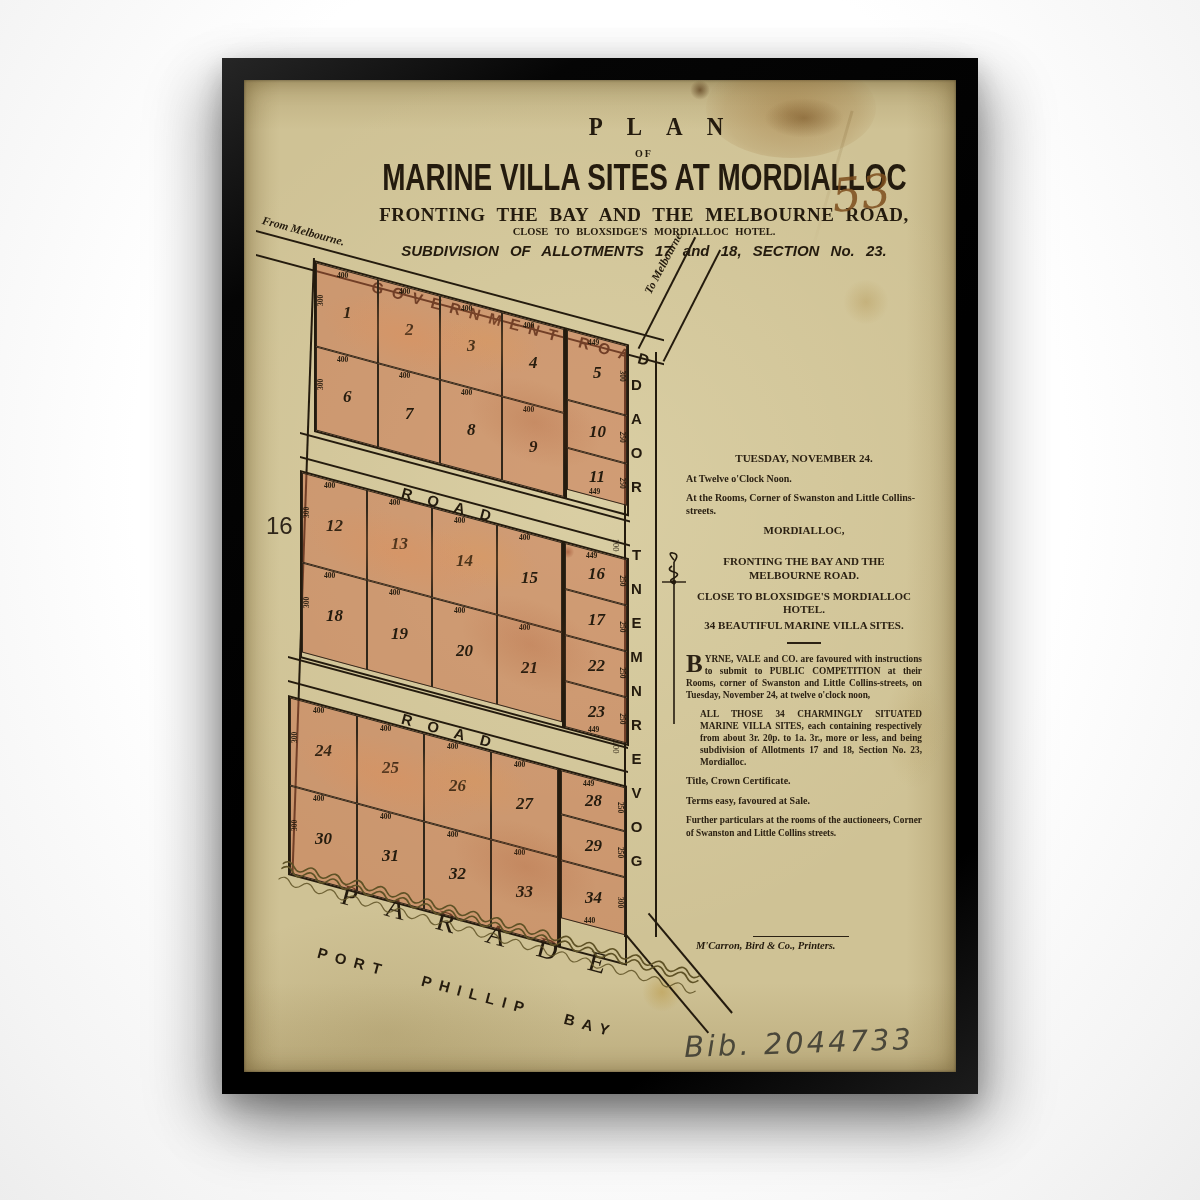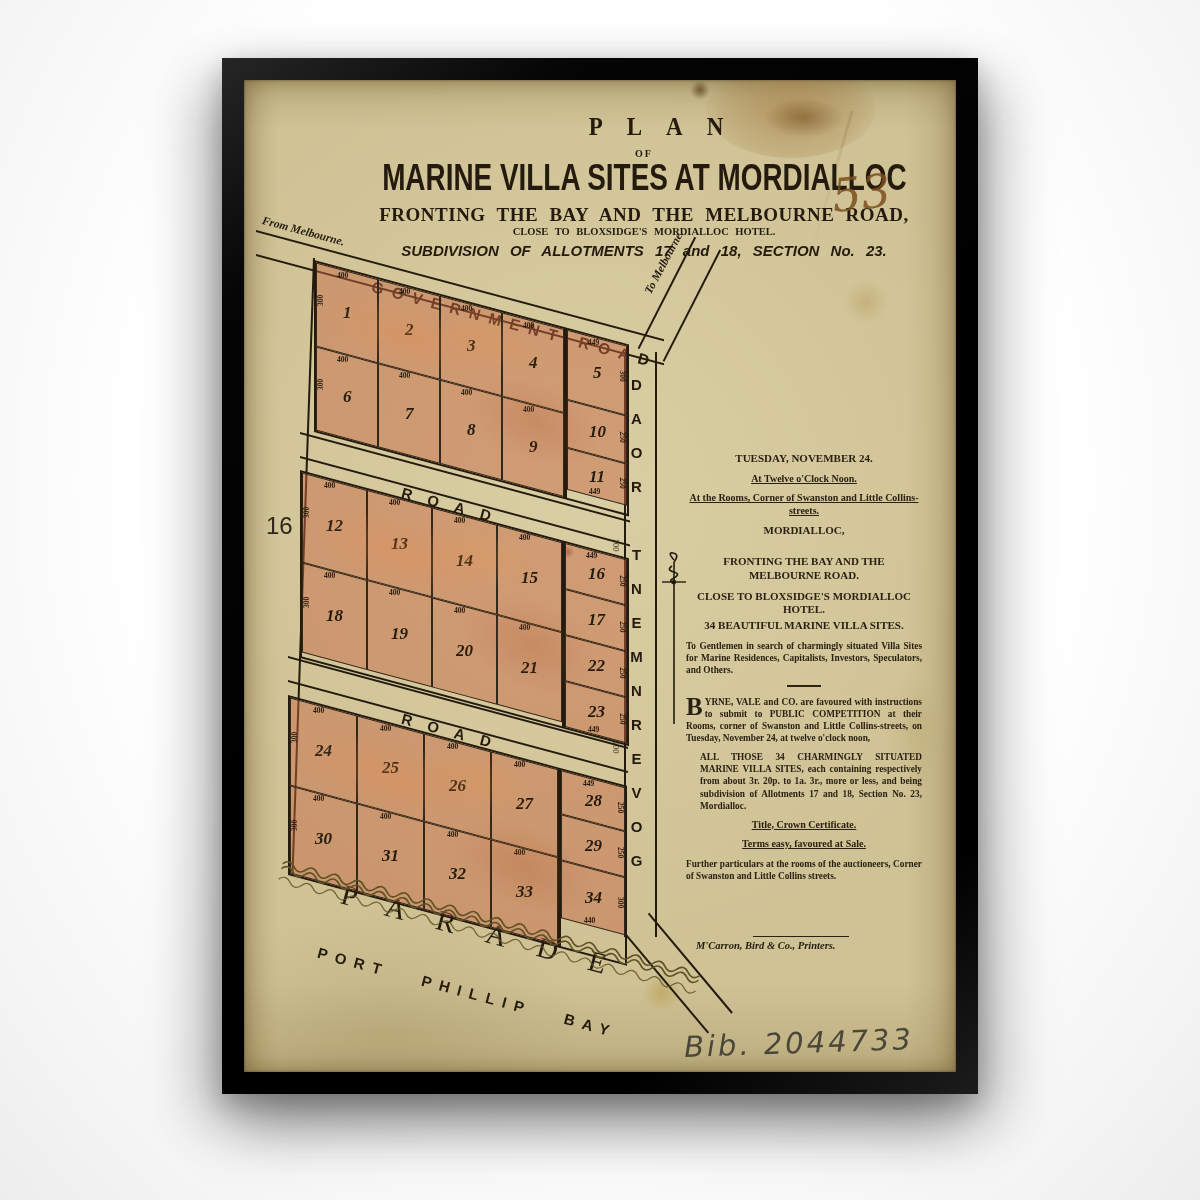--- a/index.html
+++ b/index.html
@@ -83,21 +83,21 @@
     radial-gradient(30% 35% at 70% 60%, rgba(160,70,30,.18), transparent 70%),
     radial-gradient(25% 25% at 55% 20%, rgba(235,150,70,.22), transparent 70%);}
   
   .coast{position:absolute;left:40px;top:778px;transform:rotate(15deg);transform-origin:0 0;}
   
   .survey{position:absolute;left:416px;top:468px;}
   
   .notice{position:absolute;left:442px;top:372px;width:236px;color:#2b2113;}
   .notice p{margin:0 0 7px 0;}
   .n-head{font-weight:bold;font-size:11px;text-align:center;line-height:1.25;}
-  .n-sub{font-weight:bold;font-size:10px;text-align:center;line-height:1.25;text-decoration:underline;}
+  .n-sub{font-weight:bold;font-size:10px;line-height:1.25;}
   .n-body{font-weight:bold;font-size:9.3px;text-align:justify;line-height:1.3;}
   .rule-sm{width:34px;border-top:2px solid #2b2113;margin:9px auto 9px auto;}
   .dropcap{float:left;font-size:25px;line-height:21px;font-weight:bold;margin-right:2px;}
   .indent{padding-left:14px;}
   .printer{position:absolute;left:452px;top:856px;width:210px;text-align:left;}
   .printer .rule{width:96px;border-top:1.5px solid #2b2113;margin:0 auto 3px auto;}
   .printer .ptext{font-style:italic;font-weight:bold;font-size:10.5px;}
   .bib{position:absolute;left:440px;top:946px;font-family:"DejaVu Sans", sans-serif;font-style:italic;font-size:29px;letter-spacing:3px;color:#3e3c32;transform:rotate(-2deg);opacity:.9;}
 </style>
 </head>
@@ -350,21 +350,20 @@
         </div>
 
         <div class="notice">
           <p class="n-head">TUESDAY, NOVEMBER 24.</p>
           <p class="n-sub">At Twelve o'Clock Noon.</p>
           <p class="n-sub">At the Rooms, Corner of Swanston and Little Collins-streets.</p>
           <p class="n-head" style="margin-bottom:17px">MORDIALLOC,</p>
           <p class="n-head">FRONTING THE BAY AND THE MELBOURNE ROAD.</p>
           <p class="n-head" style="margin-bottom:2px">CLOSE TO BLOXSIDGE'S MORDIALLOC HOTEL.</p>
           <p class="n-head">34 BEAUTIFUL MARINE VILLA SITES.</p>
-          <p class="n-body">To Gentlemen in search of charmingly situated Villa Sites for Marine Residences, Capitalists, Investors, Speculators, and Others.</p>
           <div class="rule-sm"></div>
           <p class="n-body"><span class="dropcap">B</span><span>YRNE, VALE and CO. are favoured with instructions to submit to PUBLIC COMPETITION at their Rooms, corner of Swanston and Little Collins-streets, on Tuesday, November 24, at twelve o'clock noon,</span></p>
           <p class="n-body indent">ALL THOSE 34 CHARMINGLY SITUATED MARINE VILLA SITES, each containing respectively from about 3r. 20p. to 1a. 3r., more or less, and being subdivision of Allotments 17 and 18, Section No. 23, Mordialloc.</p>
           <p class="n-sub">Title, Crown Certificate.</p>
           <p class="n-sub">Terms easy, favoured at Sale.</p>
           <p class="n-body">Further particulars at the rooms of the auctioneers, Corner of Swanston and Little Collins streets.</p>
         </div>
 
         <div class="printer">
           <div class="rule"></div>

